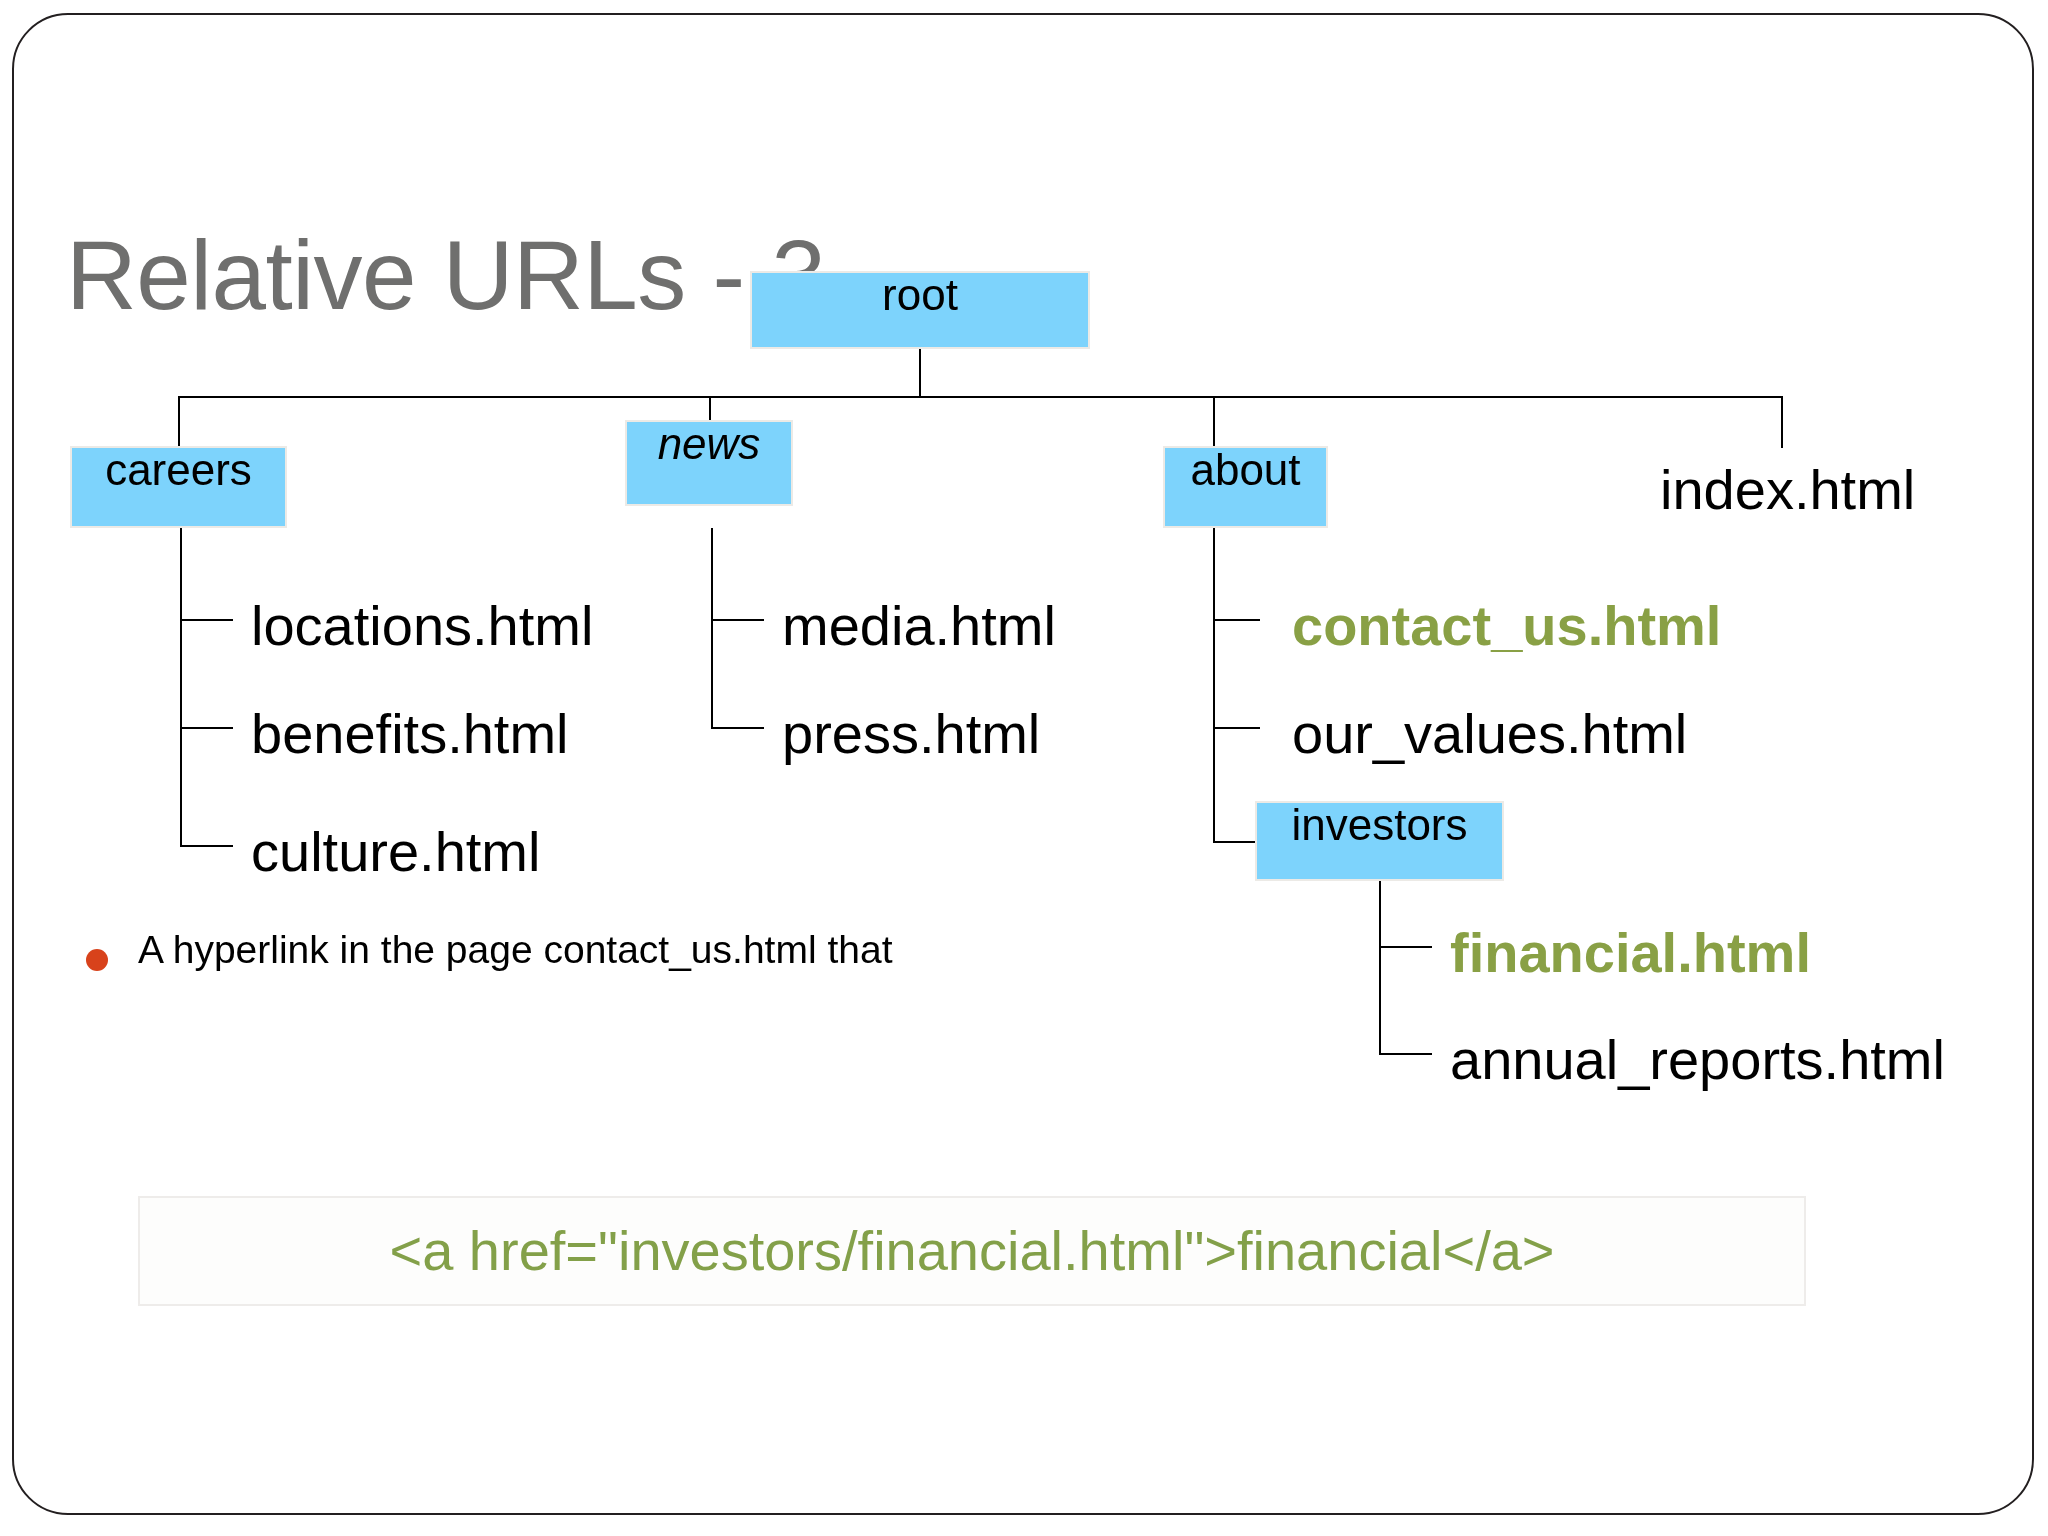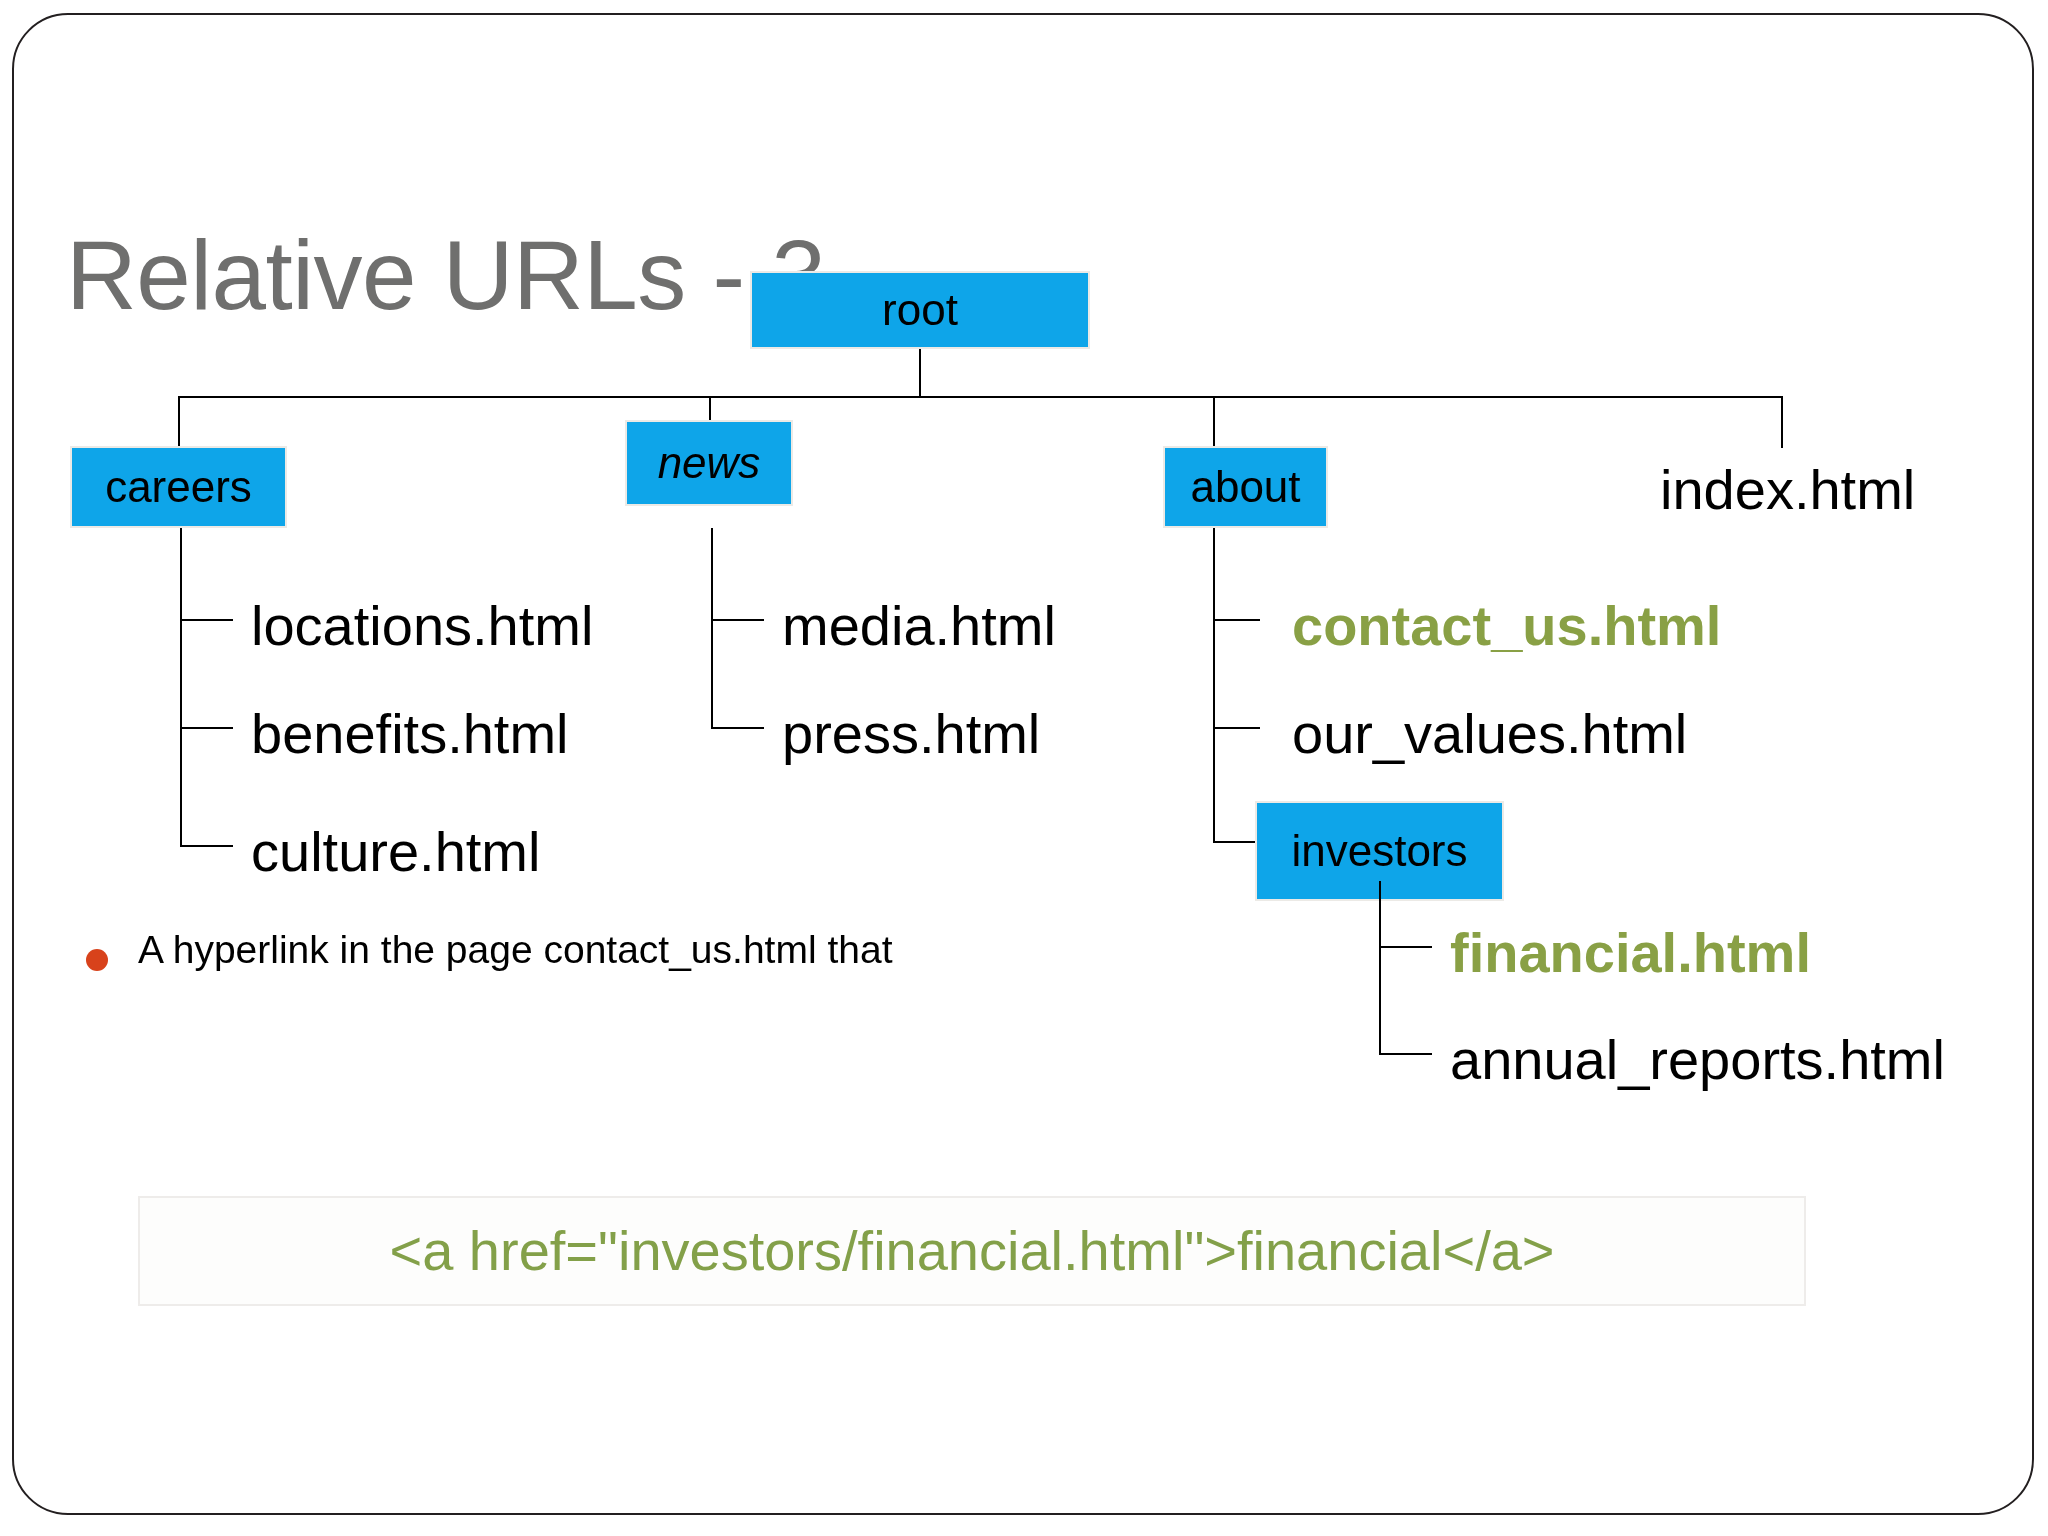--- a/index.html
+++ b/index.html
@@ -35,24 +35,23 @@
     line-height: 1;
     color: #6f6f6e;
     font-weight: 400;
     letter-spacing: -0.5px;
     white-space: nowrap;
   }
   
   .node-box {
     position: absolute;
     border: 2px solid #eceae6;
-    background: #0ea5e9;
+    background: #7dd3fc;
     box-sizing: border-box;
     display: flex;
-    align-items: center;
     justify-content: center;
     color: #000;
     font-size: 44px;
     line-height: 1;
     white-space: nowrap;
   }
   .leaf-text {
     position: absolute;
     font-size: 56px;
     line-height: 1;
@@ -173,21 +172,21 @@
     <div class="leaf-text" style="left:782px; top:706px;">press.html</div>
 
     <div class="vline" style="left:1213px; top:528px; height:315px;"></div>
     <div class="hline" style="left:1213px; top:619px; width:47px;"></div>
     <div class="hline" style="left:1213px; top:727px; width:47px;"></div>
     <div class="hline" style="left:1213px; top:841px; width:47px;"></div>
 
     <div class="leaf-text green" style="left:1292px; top:598px;">contact_us.html</div>
     <div class="leaf-text" style="left:1292px; top:706px;">our_values.html</div>
 
-    <div class="node-box" style="left:1255px; top:801px; width:249px; height:100px;">
+    <div class="node-box" style="left:1255px; top:801px; width:249px; height:80px;">
       <span>investors</span>
     </div>
 
     <div class="vline" style="left:1379px; top:881px; height:174px;"></div>
     <div class="hline" style="left:1379px; top:946px; width:53px;"></div>
     <div class="hline" style="left:1379px; top:1053px; width:53px;"></div>
 
     <div class="leaf-text green" style="left:1450px; top:925px;">financial.html</div>
     <div class="leaf-text" style="left:1450px; top:1032px;">annual_reports.html</div>
 

